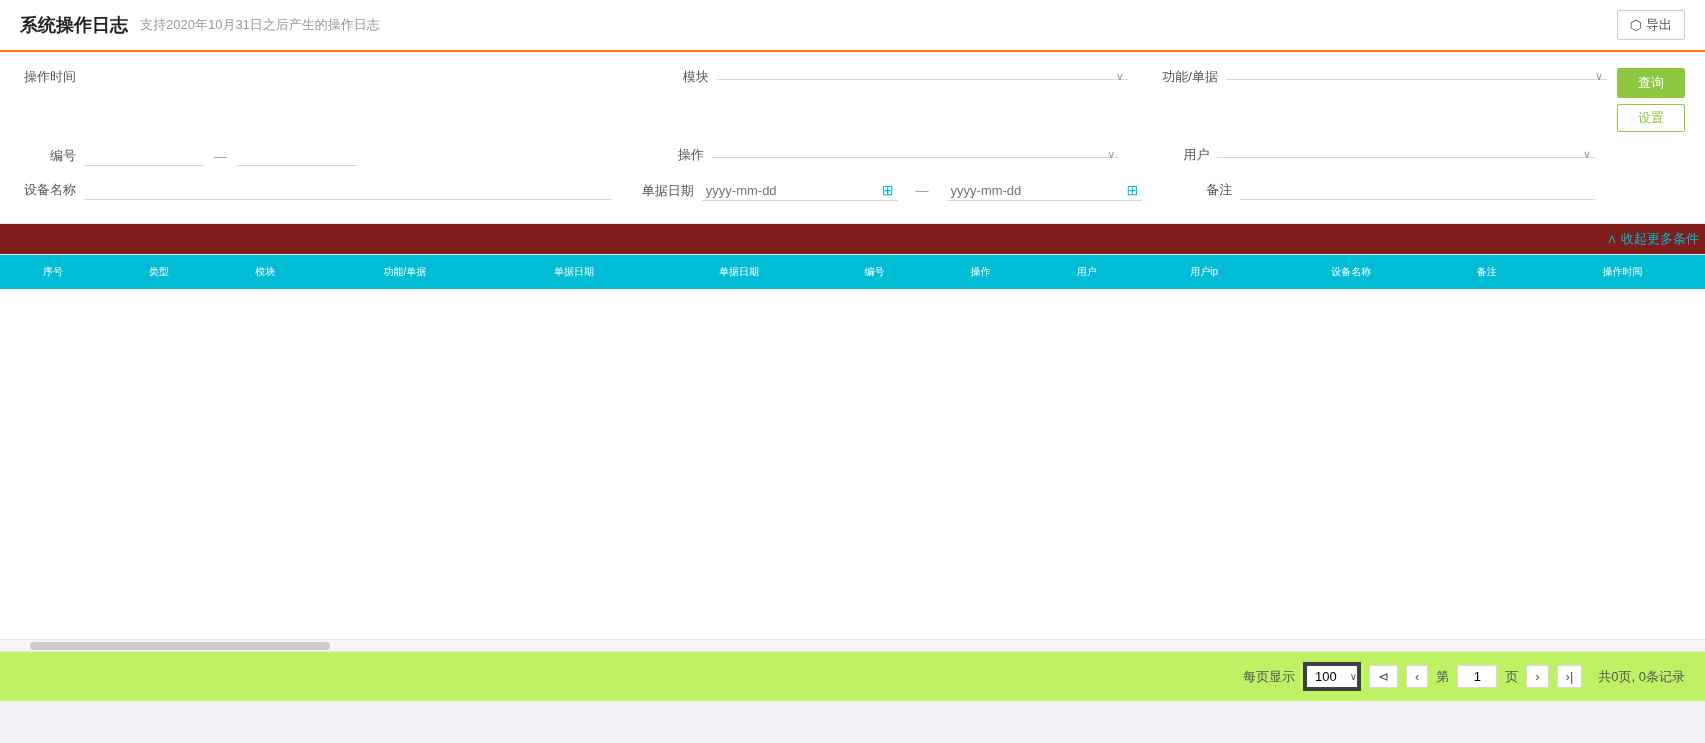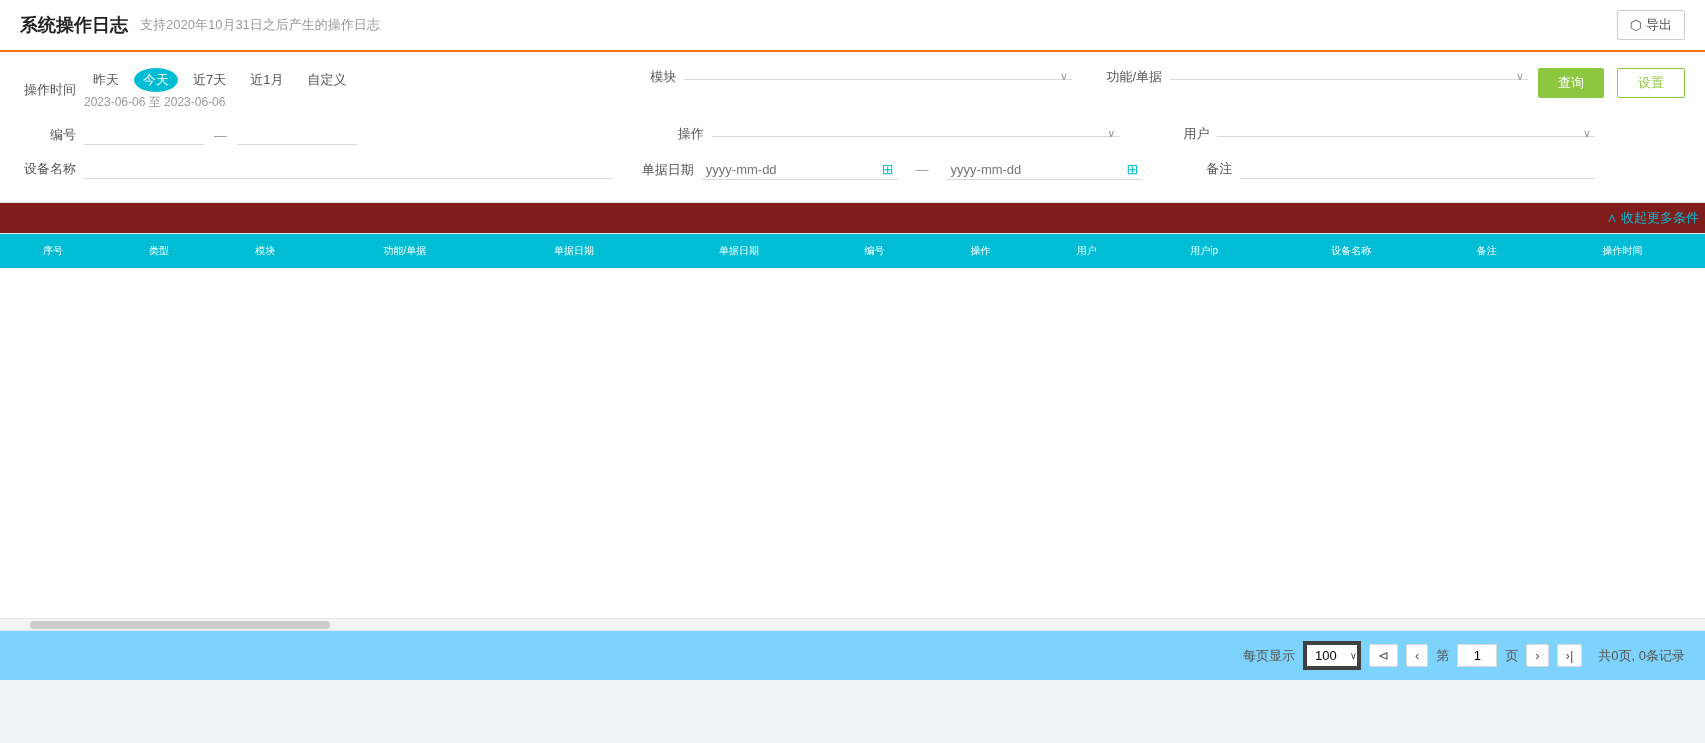--- a/index.html
+++ b/index.html
@@ -106,21 +106,21 @@
       background: transparent;
       color: #bbb;
       font-size: 13px;
       flex: 1;
       min-width: 80px;
     }
     .calendar-icon { color: #00bcd4; cursor: pointer; font-size: 14px; }
 
     .action-buttons {
       display: flex;
-      flex-direction: row;
+      flex-direction: column;
       gap: 6px;
     }
     .query-btn {
       background: #8dc63f;
       color: #fff;
       border: none;
       padding: 6px 20px;
       cursor: pointer;
       border-radius: 2px;
       font-size: 13px;
@@ -128,21 +128,20 @@
     }
     .settings-btn {
       background: #fff;
       color: #8dc63f;
       border: 1px solid #8dc63f;
       padding: 4px 20px;
       cursor: pointer;
       border-radius: 2px;
       font-size: 13px;
       white-space: nowrap;
-      margin-left: 7px;
     }
 
     .collapse-bar {
       text-align: right;
       padding: 6px;
       color: #00bcd4;
       cursor: pointer;
       font-size: 12px;
       background: #7f1d1d;
       border-bottom: 1px solid #e8e8e8;
@@ -187,21 +186,21 @@
       margin-top: 2px;
       width: 300px;
       margin-left: 30px;
     }
 
     .pagination {
       display: flex;
       align-items: center;
       justify-content: flex-end;
       padding: 10px 20px;
-      background: #7dd3fc;
+      background: #bef264;
       border-top: 1px solid #e8e8e8;
       gap: 8px;
     }
     .pagination-label { color: #555; }
     .page-size-select {
       border: 4px solid #404040;
       padding: 3px 20px 3px 8px;
       appearance: none;
       cursor: pointer;
       background: #fff;
@@ -264,30 +263,20 @@
     <span>导出</span>
   </button>
 </div>
 
 <div class="filter-panel">
 
   <div class="filter-row">
 
     <div class="filter-section" style="flex: 1.4; padding-right: 30px;">
       <span class="filter-label" style="min-width:56px;">操作时间</span>
-      <div style="margin-left:8px;">
-        <div class="time-options">
-          <button class="time-btn">昨天</button>
-          <button class="time-btn active">今天</button>
-          <button class="time-btn">近7天</button>
-          <button class="time-btn">近1月</button>
-          <button class="time-btn">自定义</button>
-        </div>
-        <div class="time-range">2023-06-06 至 2023-06-06</div>
-      </div>
     </div>
 
     <div class="filter-section" style="flex: 1; padding-right: 30px;">
       <span class="filter-label" style="min-width:30px;">模块</span>
       <div class="select-wrapper" style="margin-left:8px;">
         <span class="select-placeholder"></span>
         <span class="chevron">∨</span>
       </div>
     </div>
 

